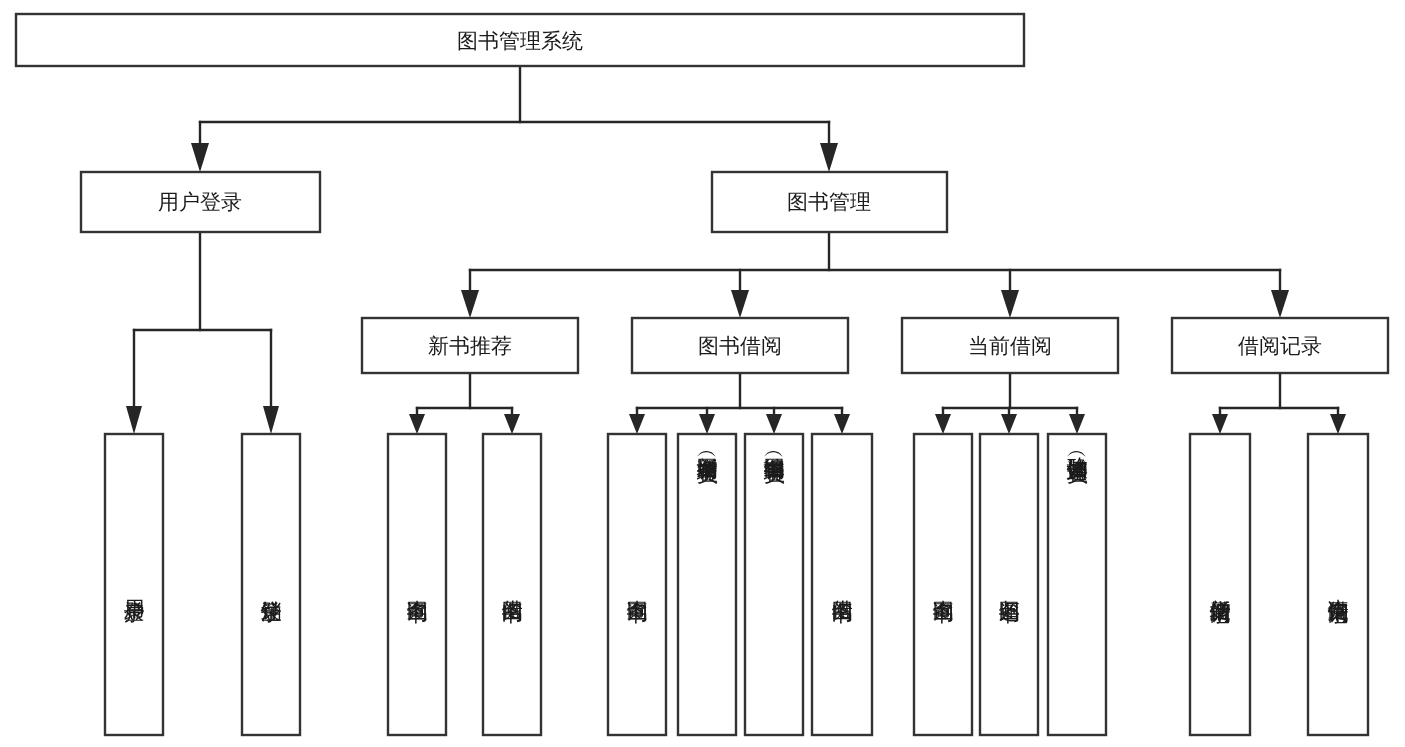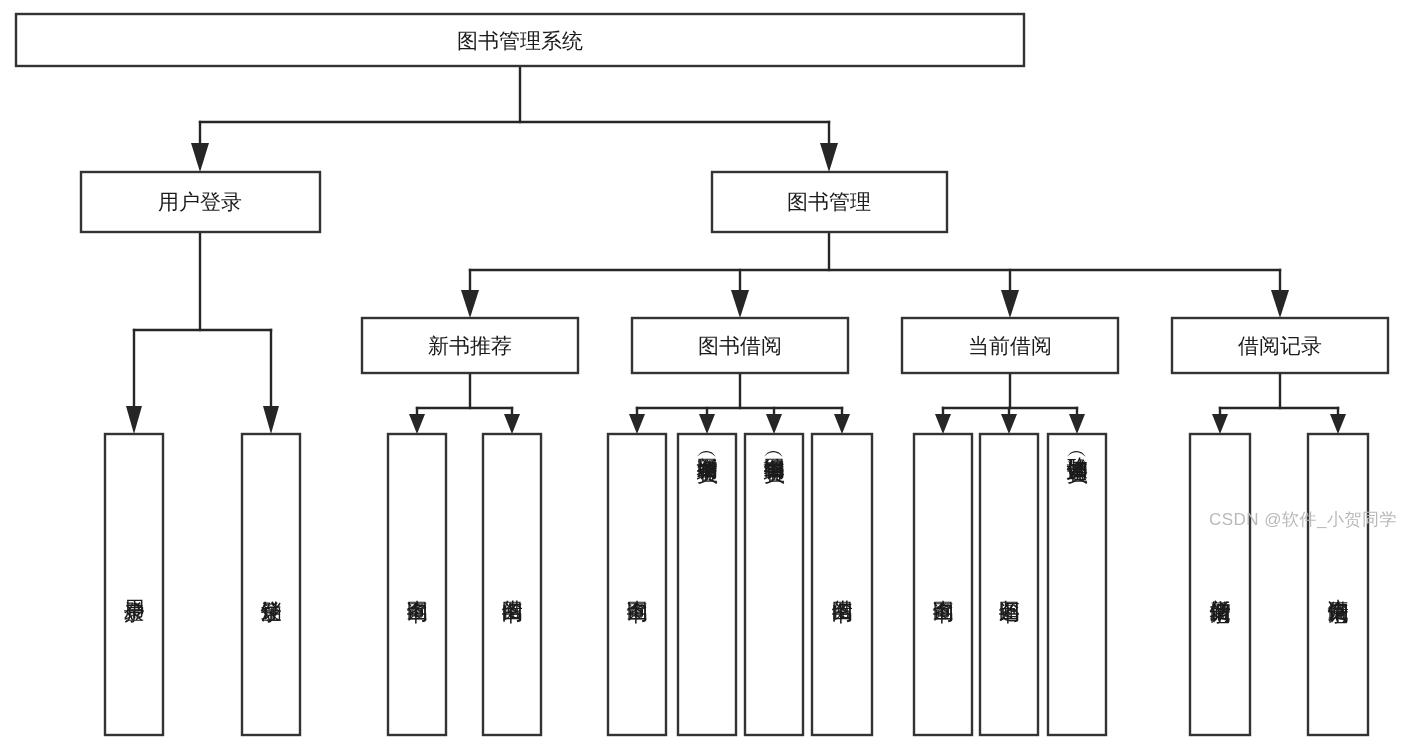--- a/index.html
+++ b/index.html
@@ -244,15 +244,14 @@
   <div class="leaf-label-wrap" style="left:1048px; top:440px; width:58px; height:295px; align-items:flex-start;">
     <span class="leaf-label-text">确认归还（管理员）</span>
   </div>
   <div class="leaf-label-wrap" style="left:1190px; top:434px; width:60px; height:301px;">
     <span class="leaf-label-text">新增借阅记录</span>
   </div>
   <div class="leaf-label-wrap" style="left:1308px; top:434px; width:60px; height:301px;">
     <span class="leaf-label-text">查询借阅记录</span>
   </div>
 
-  <div class="watermark">CSDN @软件_小贺同学</div>
 
 </div>
 
 </body></html>

